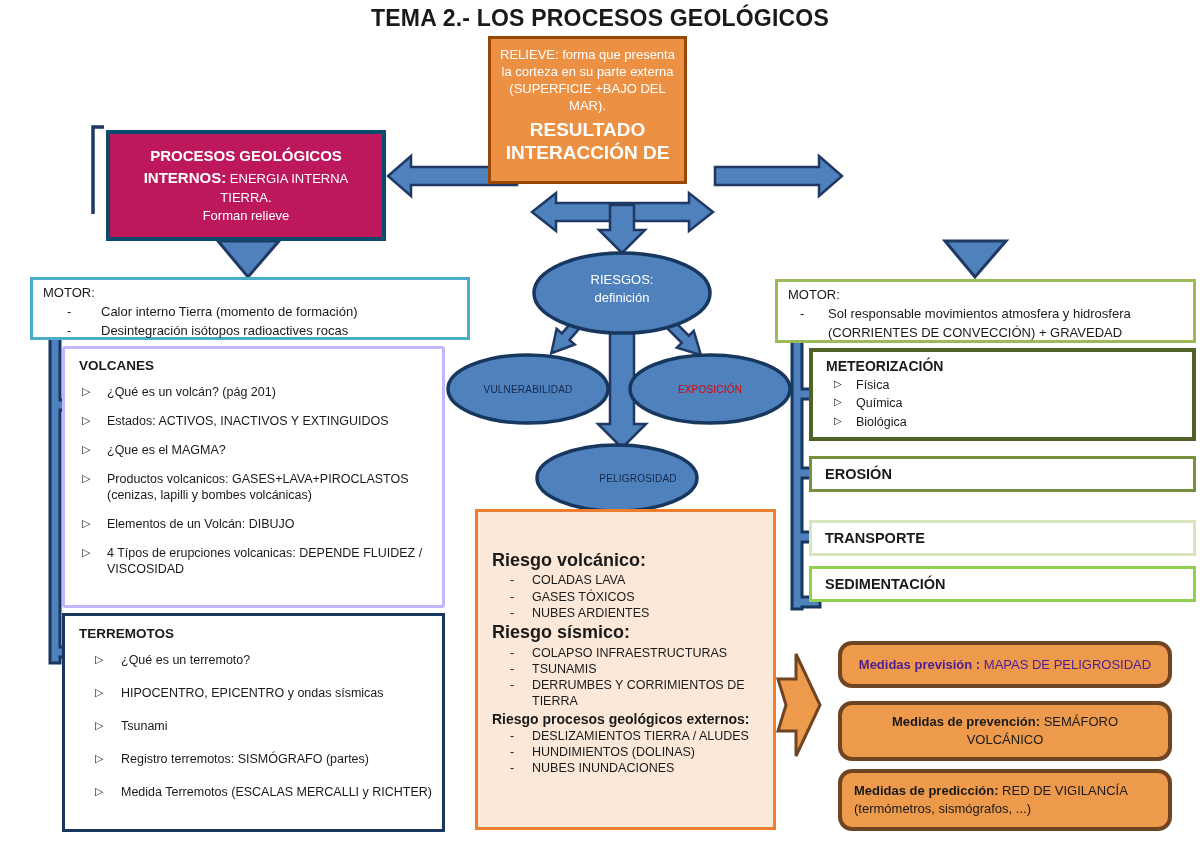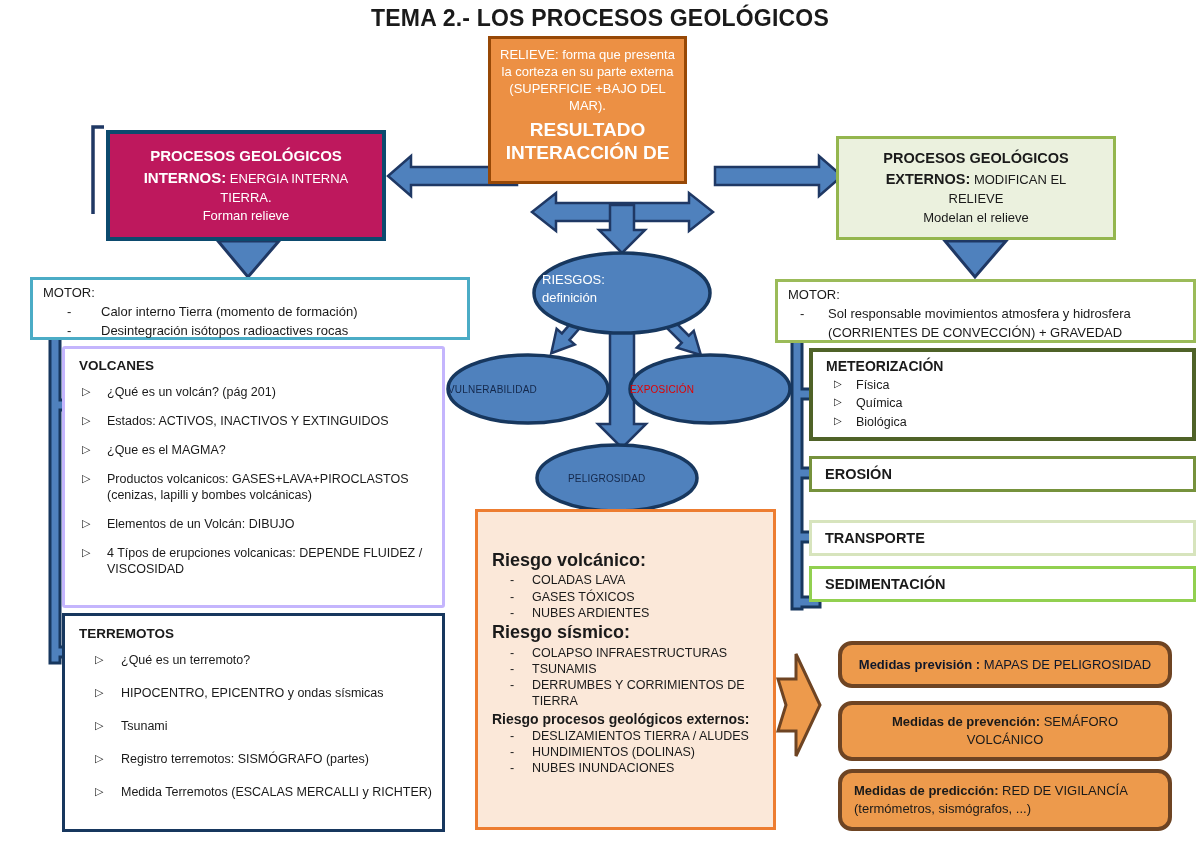--- a/index.html
+++ b/index.html
@@ -1,20 +1,20 @@
 <!DOCTYPE html>
 <html><head>
 <meta charset="utf-8">
 <style>
   html,body{margin:0;padding:0;background:#ffffff;}
   #canvas{position:relative;width:1200px;height:847px;background:#ffffff;overflow:hidden;
           font-family:"Liberation Sans",sans-serif;color:#1a1a1a;}
   #connector-layer{position:absolute;left:0;top:0;z-index:0;}
   .box{position:absolute;box-sizing:border-box;background:#ffffff;z-index:1;}
-  .elabel{position:absolute;z-index:2;text-align:left;line-height:1.4;}
+  .elabel{position:absolute;z-index:2;text-align:center;line-height:1.4;}
   #page-title{position:absolute;top:5px;left:0;width:1200px;text-align:center;
               font-size:23px;font-weight:bold;letter-spacing:.2px;z-index:1;}
 
   
   .relieve{left:488px;top:36px;width:199px;height:148px;background:#EC9044;
            border:3px solid #974806;color:#ffffff;text-align:center;
            padding:7px 8px;font-size:13px;line-height:1.32;}
   .rel-emph{font-size:19px;font-weight:bold;line-height:1.25;margin-top:3px;}
 
   
@@ -68,21 +68,21 @@
             padding-left:13px;font-weight:bold;font-size:14.5px;}
   .erosion{top:456px;border:3px solid #76923C;}
   .transporte{top:520px;border:3px solid #D7E4BD;}
   .sedimentacion{top:566px;border:3px solid #92D050;}
 
   
   .medida{left:838px;width:334px;background:#ED9A4C;border:4px solid #6E4423;
           border-radius:14px;display:flex;flex-direction:column;justify-content:center;
           font-size:13px;line-height:1.35;padding:4px 12px;text-align:center;}
   .medida .b{font-weight:bold;}
-  .m1{top:641px;height:47px;color:#0f172a;}
+  .m1{top:641px;height:47px;color:#4c1d95;}
   .m2{top:701px;height:60px;color:#1a1a1a;padding:4px 28px;}
   .m3{top:769px;height:62px;color:#1a1a1a;text-align:left;}
 
   .v-white{color:#ffffff;font-size:13px;}
   .small-ell{font-size:10px;color:#14284b;letter-spacing:.2px;}
   .expo-red{color:#E00000;}
 </style>
 </head>
 <body>
 
@@ -135,27 +135,20 @@
   </div>
 
   <div class="box internos">
     <div>
       <span class="bighead">PROCESOS GEOLÓGICOS INTERNOS:</span>
       <span>ENERGIA INTERNA TIERRA.</span>
     </div>
     <div>Forman relieve</div>
   </div>
 
-  <div class="box externos">
-    <div>
-      <span class="bighead-g">PROCESOS GEOLÓGICOS EXTERNOS:</span>
-      <span>MODIFICAN EL RELIEVE</span>
-    </div>
-    <div>Modelan el relieve</div>
-  </div>
 
   <div class="box motorL">
     <div>MOTOR:</div>
     <div class="dash">Calor interno Tierra (momento de formación)</div>
     <div class="dash">Desintegración isótopos radioactives rocas</div>
   </div>
 
   <div class="box motorR">
     <div>MOTOR:</div>
     <div class="dash-r">Sol responsable movimientos atmosfera y hidrosfera (CORRIENTES DE CONVECCIÓN) + GRAVEDAD</div>

